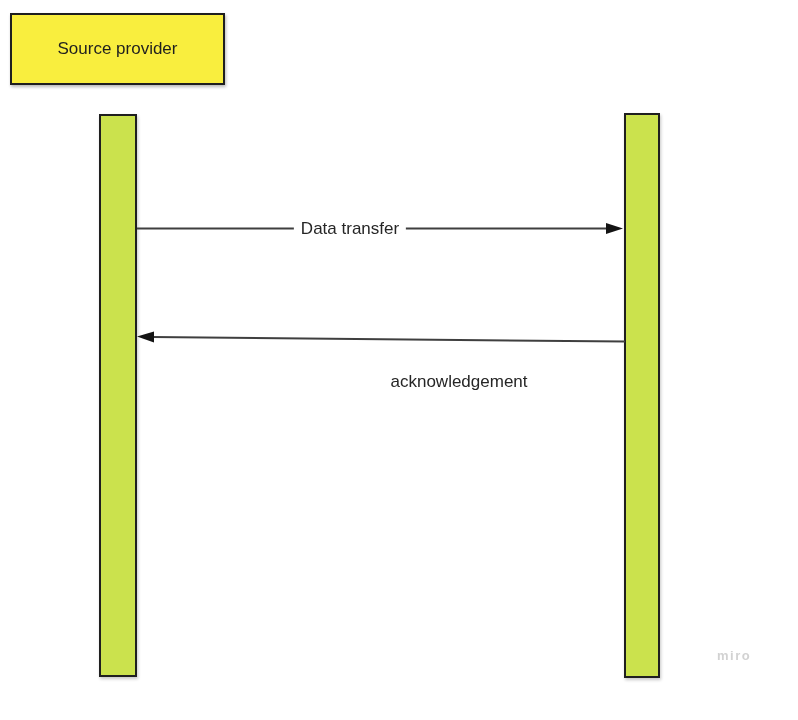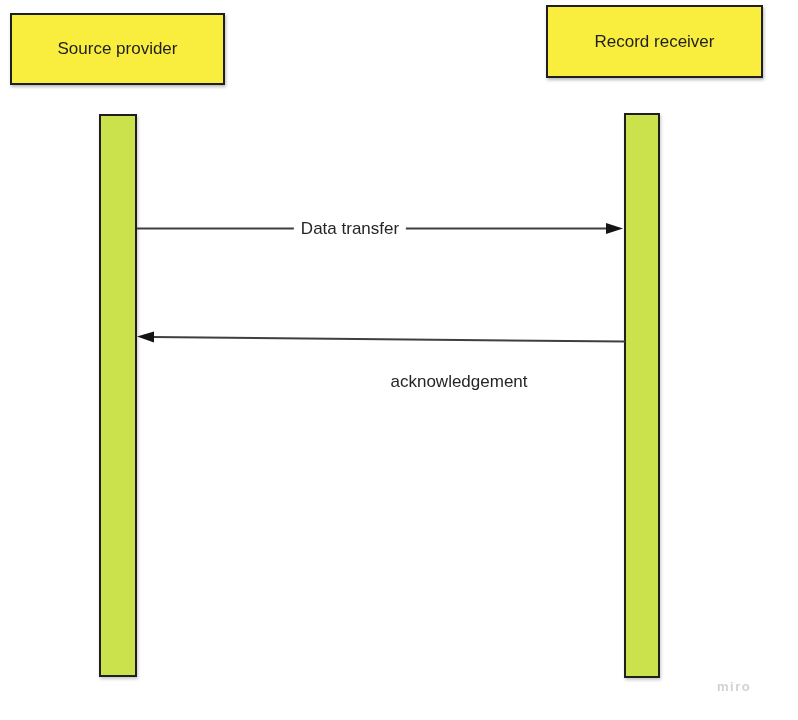--- a/index.html
+++ b/index.html
@@ -53,33 +53,29 @@
   .msg-label-2 { left: 459px; top: 338px; margin-top: 44px; }
   .watermark {
     position: absolute;
     left: 717px;
     top: 648px;
     font-size: 13px;
     font-weight: 600;
     letter-spacing: 1.5px;
     color: #d2d2d2;
     user-select: none;
-    margin-top: 31px;
   }
 </style>
 </head>
 <body>
 
 <div class="canvas">
 
   <div class="actor-box actor-source">
     <span>Source provider</span>
-  </div>
-  <div class="actor-box actor-record">
-    <span>Record receiver</span>
   </div>
 
   <div class="lifeline lifeline-source"></div>
   <div class="lifeline lifeline-record"></div>
 
   <svg class="arrows-svg" viewBox="0 0 798 720" xmlns="http://www.w3.org/2000/svg">
 
     <g>
       <line x1="137" y1="228.5" x2="608" y2="228.5" stroke="#3f3f3f" stroke-width="2"></line>
       <polygon points="623,228.5 606,223 606,234" fill="#141414"></polygon>

